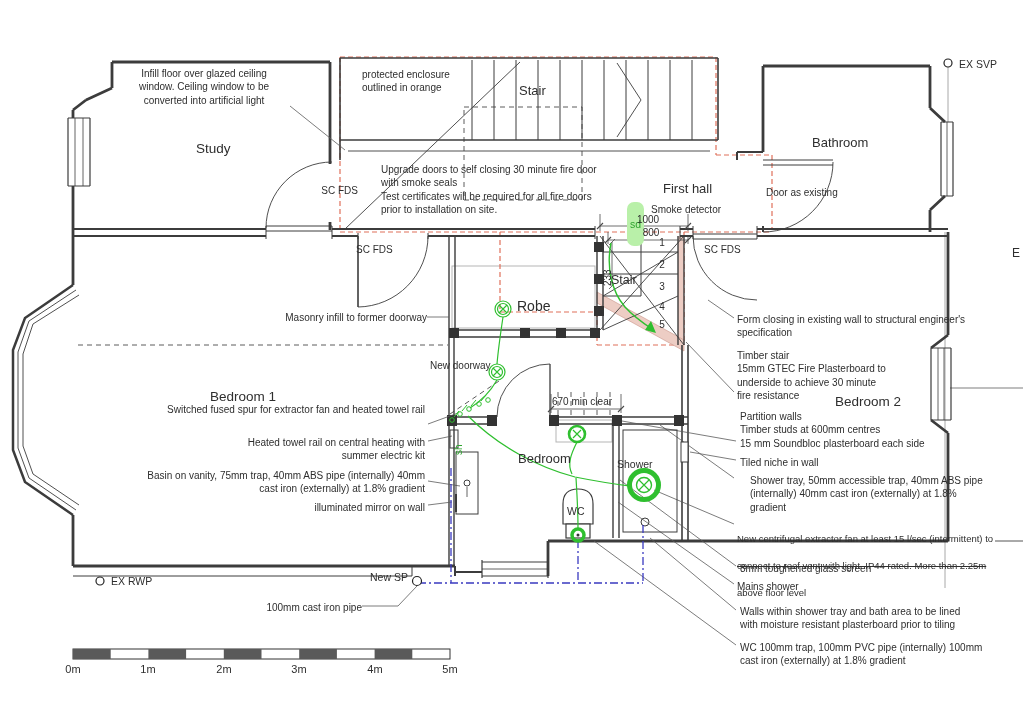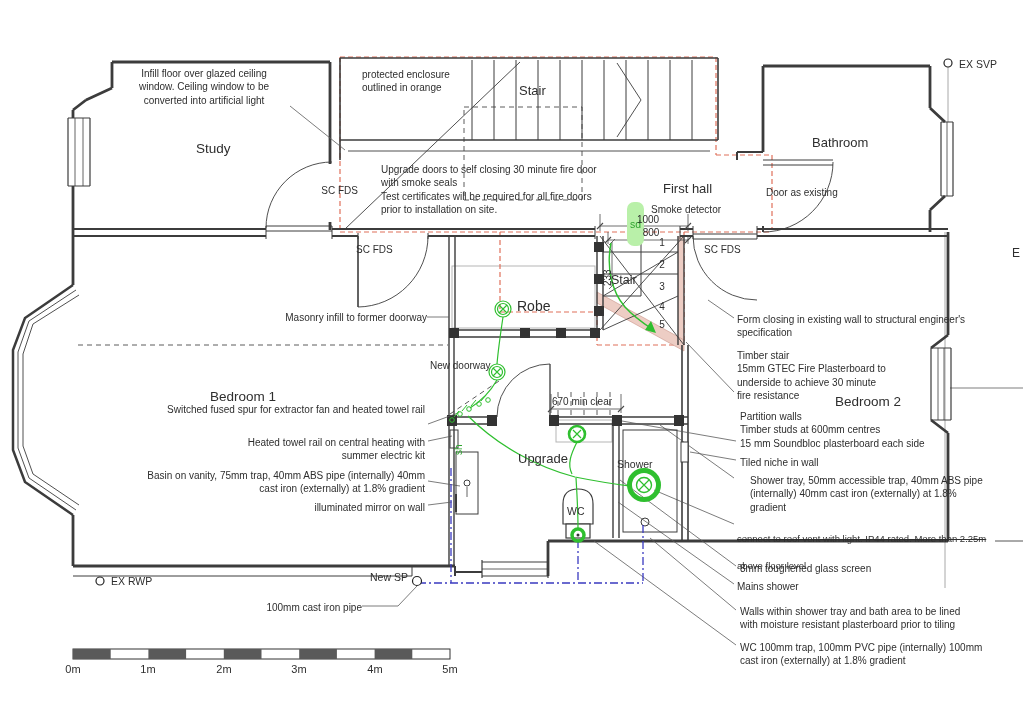--- a/index.html
+++ b/index.html
@@ -293,40 +293,41 @@
   <div class="lbl ann ra" style="left:245px;top:311px;width:182px;">Masonry infill to former doorway</div>
   <div class="lbl ann" style="left:430px;top:359px;">New doorway</div>
   <div class="lbl room-lg" style="left:210px;top:390px;">Bedroom 1</div>
   <div class="lbl ann ra" style="left:115px;top:403px;width:310px;">Switched fused spur for extractor fan and heated towel rail</div>
   <div class="lbl ann ra" style="left:175px;top:436px;width:250px;">Heated towel rail on central heating with
 summer electric kit</div>
   <div class="lbl ann ra" style="left:95px;top:469px;width:330px;">Basin on vanity, 75mm trap, 40mm ABS pipe (internally) 40mm
 cast iron (externally) at 1.8% gradient</div>
   <div class="lbl ann ra" style="left:245px;top:501px;width:180px;">illuminated mirror on wall</div>
   <div class="lbl dim" style="left:552px;top:395px;">670 min clear</div>
-  <div class="lbl room" style="left:518px;top:452px;">Upgrade</div>
+  <div class="lbl room" style="left:518px;top:452px;">Bedroom</div>
   <div class="lbl tiny" style="left:617px;top:458px;">Shower</div>
   <div class="lbl tiny" style="left:567px;top:505px;">WC</div>
   <div class="lbl room-lg" style="left:835px;top:395px;">Bedroom 2</div>
   <div class="lbl ann green rot" style="left:452px;top:455px;">sh</div>
 
   <div class="lbl ann" style="left:737px;top:313px;">Form closing in existing wall to structural engineer's
 specification</div>
   <div class="lbl ann" style="left:737px;top:349px;">Timber stair
 15mm GTEC Fire Plasterboard to
 underside to achieve 30 minute
 fire resistance</div>
   <div class="lbl ann" style="left:740px;top:410px;">Partition walls
 Timber studs at 600mm centres
 15 mm Soundbloc plasterboard each side</div>
   <div class="lbl ann" style="left:740px;top:456px;">Tiled niche in wall</div>
   <div class="lbl ann" style="left:737px;top:474px;margin-left:13px;">Shower tray, 50mm accessible trap, 40mm ABS pipe
 (internally) 40mm cast iron (externally) at 1.8%
 gradient</div>
   <div class="lbl sm" style="left:737px;top:519px;">
+    <div>New centrifugal extractor fan at least 15 l/sec (intermittent) to</div>
     <div class="strike">connect to roof vent with light. IP44 rated. More than 2.25m</div>
     <div>above floor level</div>
   </div>
   <div class="lbl ann" style="left:740px;top:562px;">8mm toughened glass screen</div>
   <div class="lbl ann" style="left:737px;top:580px;">Mains shower</div>
   <div class="lbl ann" style="left:740px;top:605px;">Walls within shower tray and bath area to be lined
 with moisture resistant plasterboard prior to tiling</div>
   <div class="lbl ann" style="left:740px;top:641px;">WC 100mm trap, 100mm PVC pipe (internally) 100mm
 cast iron (externally) at 1.8% gradient</div>
   <div class="lbl" style="left:1012px;top:247px;font-size:12px;">E</div>

